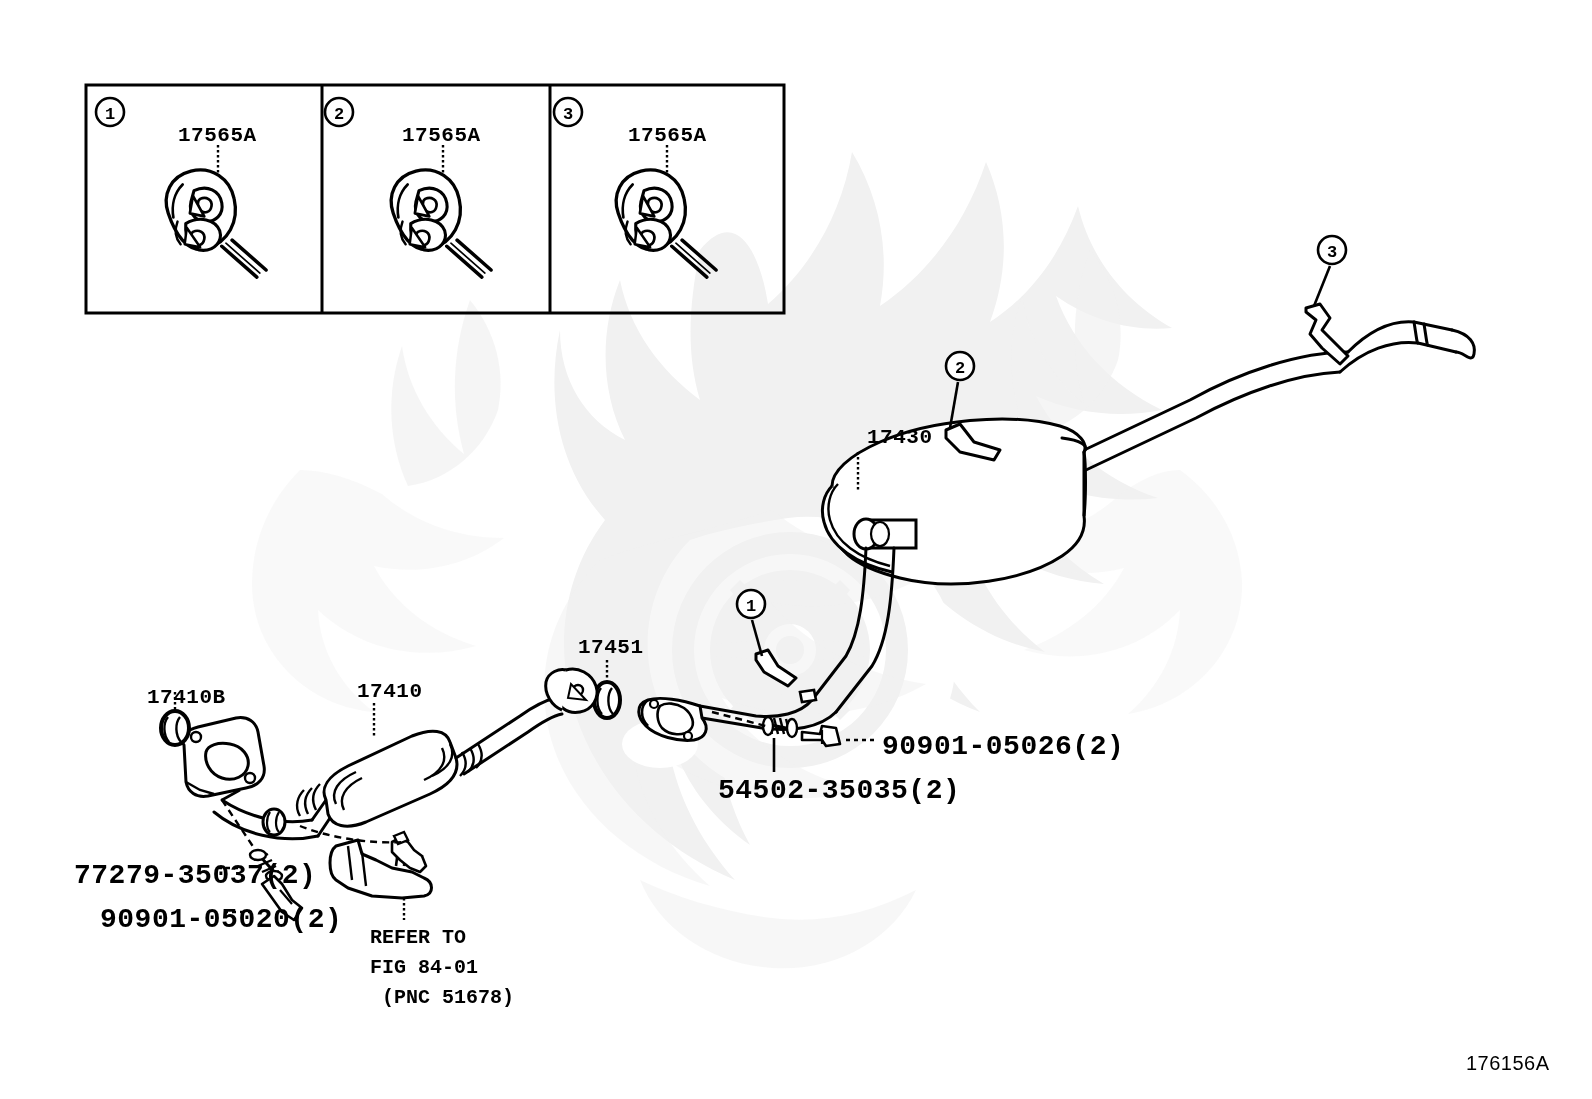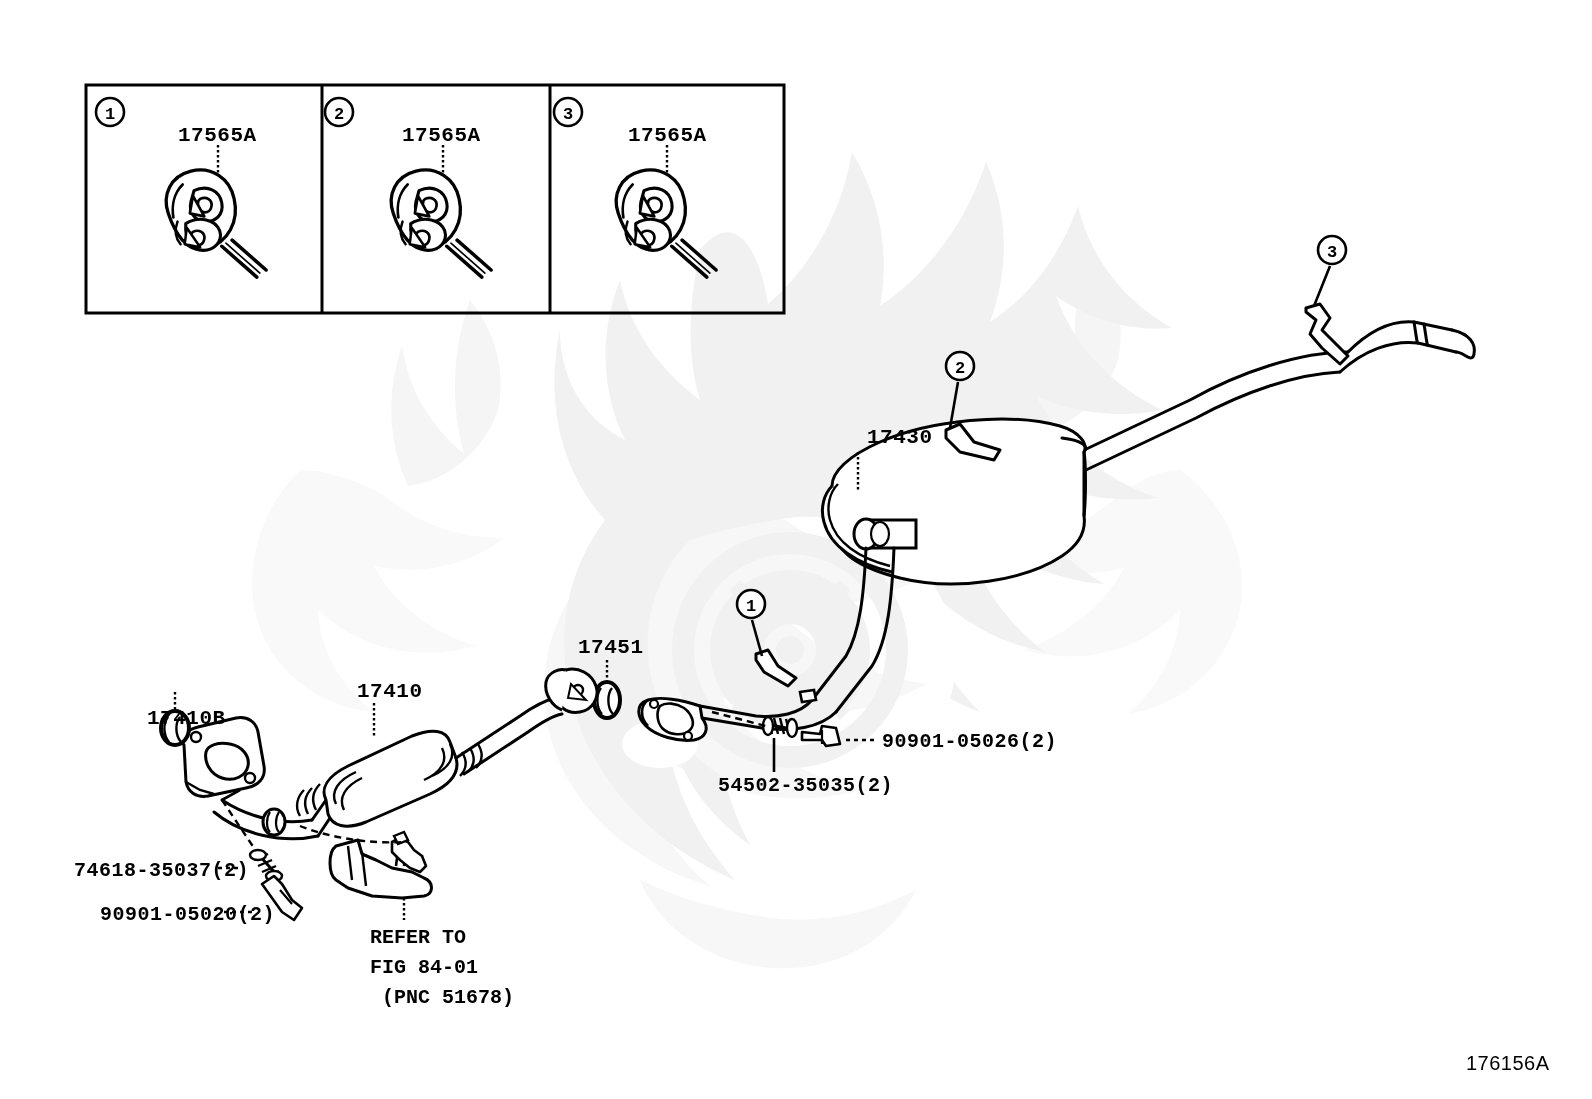--- a/index.html
+++ b/index.html
@@ -25,21 +25,21 @@
   .lbl {
     position: absolute;
     font-family: "Liberation Mono", "DejaVu Sans Mono", monospace;
     font-weight: bold;
     font-size: 21px;
     letter-spacing: 0.5px;
     color: #000000;
     white-space: pre;
     line-height: 1.35;
   }
-  .lbl.small { font-size: 20px; }
+  .lbl.small { font-size: 28px; }
   .figcode {
     position: absolute;
     font-family: "Liberation Sans", "DejaVu Sans", sans-serif;
     font-weight: normal;
     font-size: 20px;
     color: #000000;
     letter-spacing: 0.5px;
     white-space: pre;
   }
   .refer {
@@ -372,29 +372,29 @@
     <path d="M300 826 C330 838 370 844 404 842" fill="none" stroke="#000" stroke-width="2.4" stroke-dasharray="7,5"></path>
 
     <line x1="374" y1="703" x2="374" y2="738" stroke="#000" stroke-width="2.4" stroke-dasharray="2.5,2.5"></line>
     <line x1="858" y1="452" x2="858" y2="492" stroke="#000" stroke-width="2.4" stroke-dasharray="2.5,2.5"></line>
   </svg>
 
   <div class="lbl" style="left:178px; top:122px;">17565A</div>
   <div class="lbl" style="left:402px; top:122px;">17565A</div>
   <div class="lbl" style="left:628px; top:122px;">17565A</div>
 
-  <div class="lbl" style="left:147px; top:705px;">17410B</div>
+  <div class="lbl" style="left:147px; top:684px;">17410B</div>
 
   <div class="lbl" style="left:340px; top:678px;margin-left:17px;">17410</div>
 
   <div class="lbl" style="left:578px; top:634px;">17451</div>
 
   <div class="lbl" style="left:867px; top:424px;">17430</div>
 
-  <div class="lbl small" style="left:74px; top:857px;">74618-35037(2)</div>
+  <div class="lbl small" style="left:74px; top:857px;">77279-35037(2)</div>
 
   <div class="lbl small" style="left:100px; top:901px;">90901-05020(2)</div>
 
   <div class="lbl small" style="left:718px; top:772px;">54502-35035(2)</div>
 
   <div class="lbl small" style="left:882px; top:728px;">90901-05026(2)</div>
 
   <div class="refer" style="left:370px; top:922px;">REFER TO</div>
   <div class="refer" style="left:370px; top:952px;">FIG 84-01</div>
   <div class="refer" style="left:382px; top:982px;">(PNC 51678)</div>

